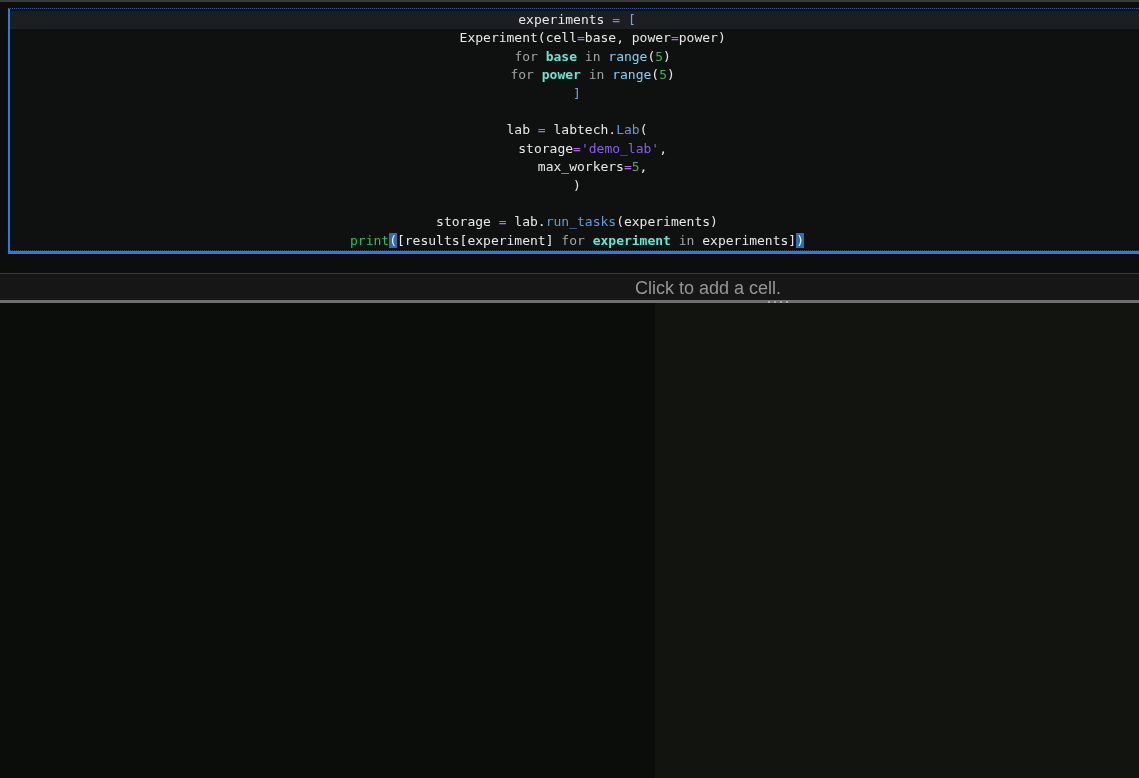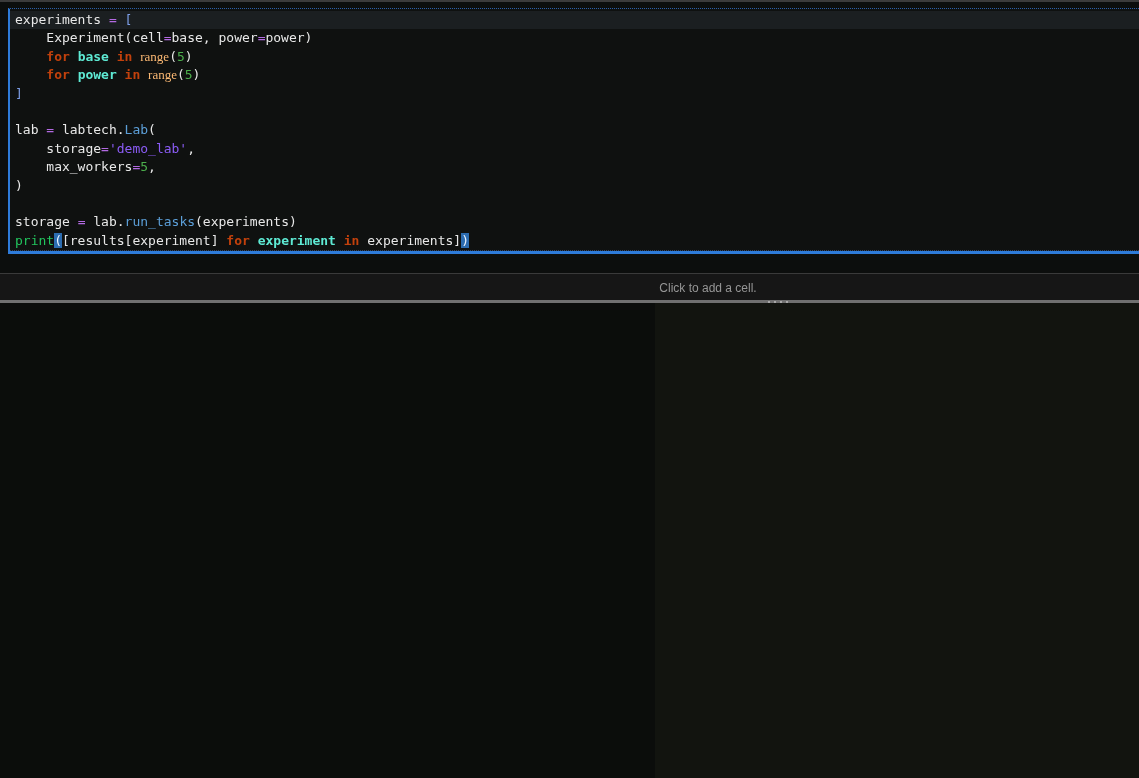--- a/index.html
+++ b/index.html
@@ -1,18 +1,18 @@
 <!DOCTYPE html>
 <html><head>
 <meta charset="utf-8">
 <style>
   html,body{margin:0;padding:0;background:#0c0e0d;}
   .screen{
     position:relative;width:1139px;height:778px;overflow:hidden;
-    background:#0c0e0d;font-family:"DejaVu Sans Mono",monospace;
+    background:#0c0e0d;font-family:"DejaVu Sans Mono",monospace;text-align:center;
   }
   .top-strip{position:absolute;left:0;top:0;width:100%;height:2px;background:#3b3b3b;}
 
   
   .code-cell{
     position:absolute;left:8px;top:8px;right:0;height:242px;
     background:#0f1110;
     border-top:1px dotted #2a5ea8;
     border-left:2px solid #2e7bd9;
     border-bottom:3px solid #2e7bd9;
@@ -24,40 +24,40 @@
     overflow:hidden;
   }
   .code-line{
     white-space:pre;
     font-size:13px;line-height:18.4px;height:18.4px;
     color:#e8e8e8;
   }
   .code-line.active{background:#1b1f21;margin-left:-5px;padding-left:5px;}
   .tok-plain{color:#e8e8e8;}
   .tok-op{color:#b36ae2;}
-  .tok-kw{color:#c2410c;font-weight:bold;}
+  .tok-kw{color:#a3a3a3;font-weight:normal;}
   .tok-var{color:#5eead4;font-weight:bold;}
   .tok-fn{color:#5c9fd8;}
   .tok-builtin{color:#22c55e;}
   .tok-str{color:#8b5cf6;}
   .tok-num{color:#4cae4c;}
-  .tok-range{color:#fdba74;font-family:Liberation Serif, serif;}
+  .tok-range{color:#7dd3fc;}
   .tok-brkt{color:#7d9fe8;}
   .tok-match{color:#eaf3ff;background:#2c6cb0;}
 
   
   .add-cell-bar{
     position:absolute;left:0;top:273px;width:100%;height:27px;
     background:#161616;border-top:1px solid #3a3a3a;
   }
   .add-cell-label{
     position:absolute;left:708px;top:50%;
     transform:translate(-50%,-50%);
     font-family:"Liberation Sans",sans-serif;
-    font-size:12px;color:#969696;white-space:nowrap;
+    font-size:18px;color:#969696;white-space:nowrap;
   }
 
   
   .h-divider{
     position:absolute;left:0;top:300px;width:100%;height:3px;
     background:#707070;
   }
   .grip{position:absolute;top:0.5px;width:2px;height:2px;background:#a8a8a8;}
   .grip-l{background:#4a4a4a;top:2.5px;}
 

